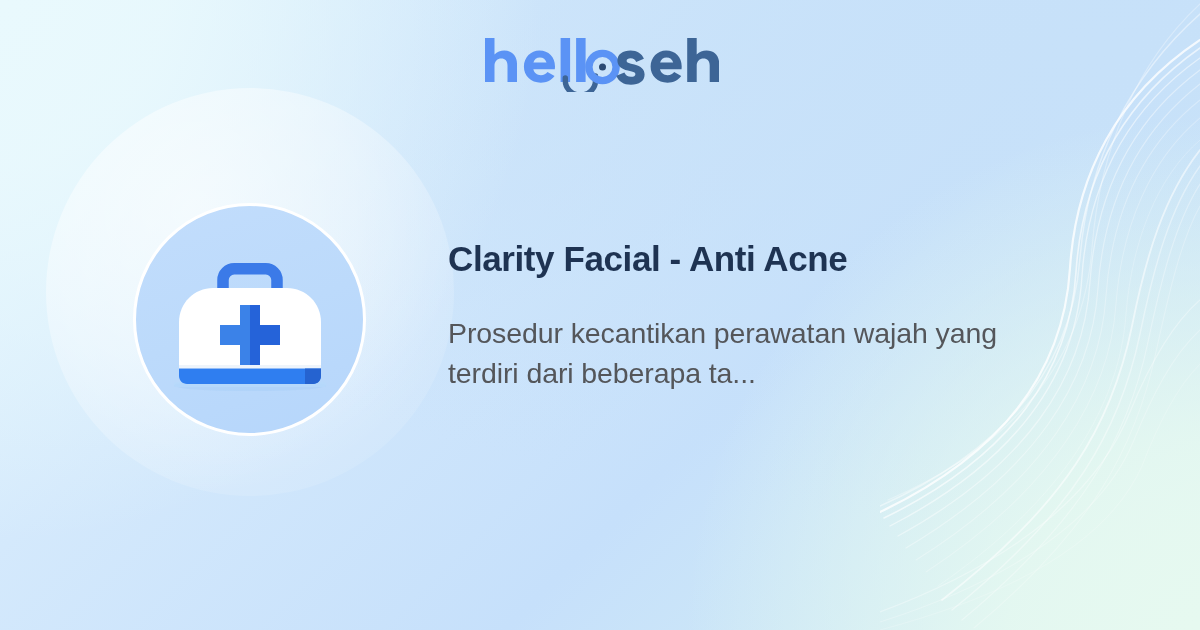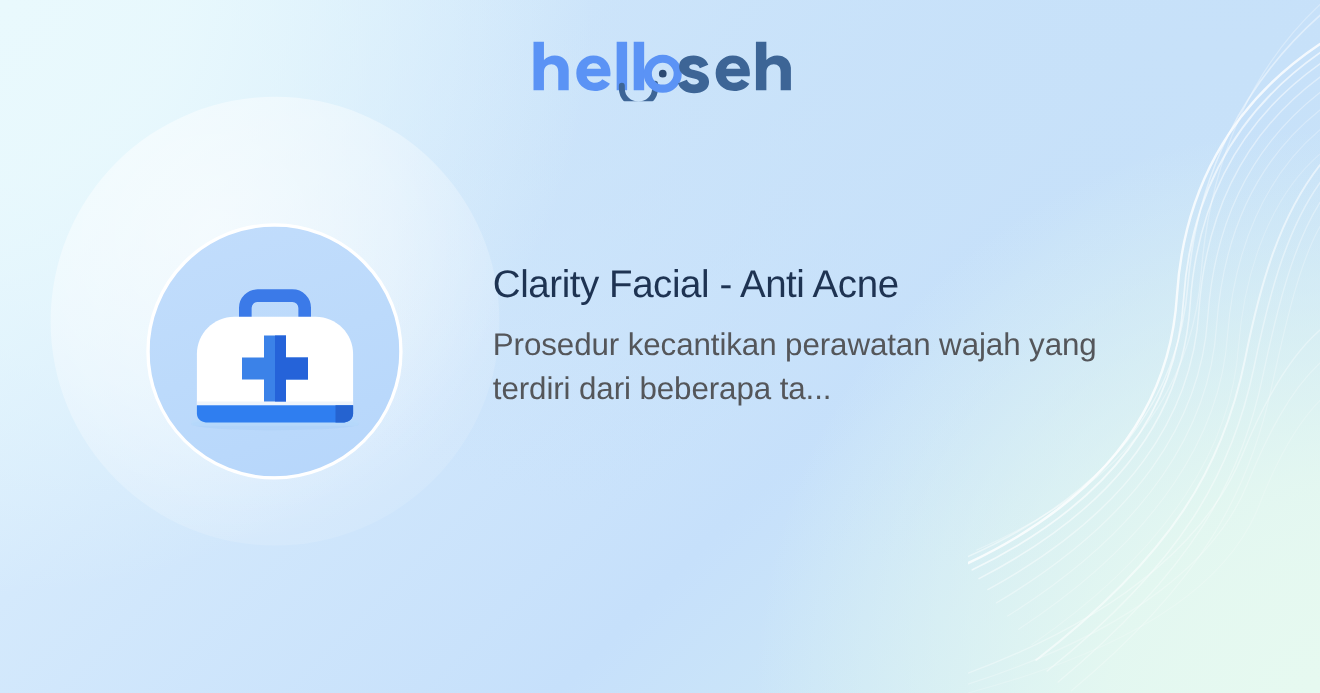--- a/index.html
+++ b/index.html
@@ -60,28 +60,28 @@
   #icon-badge svg { display:block; }
 
   
   #text-block {
     position:absolute;
     left:448px; top:238px;
     width:600px;
   }
   #title {
     font-size:35px;
-    font-weight:normal;
+    font-weight:bold;
     color:#1e3352;
     letter-spacing:-0.4px;
     line-height:1.18;
     white-space:nowrap;
   }
   #desc {
-    margin-top:16px;
+    margin-top:35px;
     font-size:28.5px;
     font-weight:400;
     color:#54565a;
     line-height:1.38;
     letter-spacing:-0.1px;
     max-width:575px;
   }
 </style>
 </head>
 <body>

